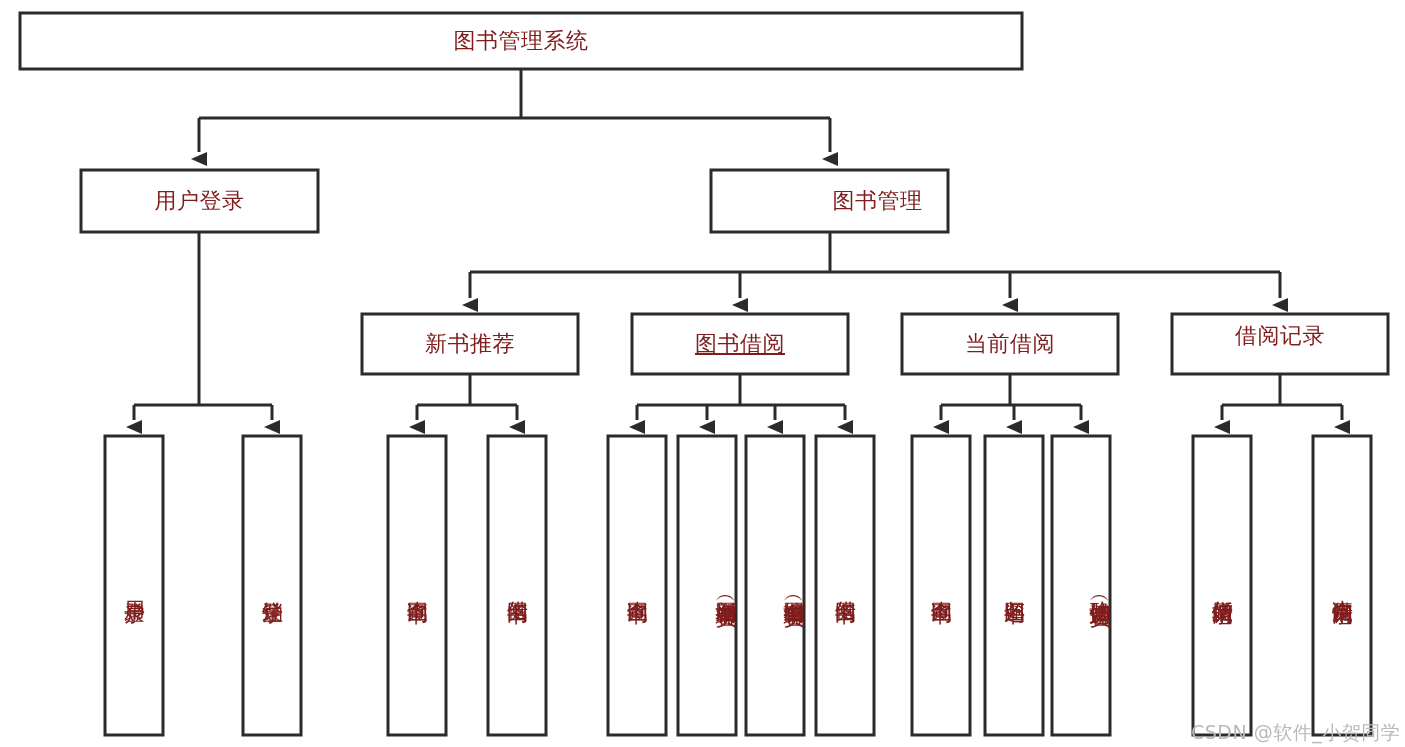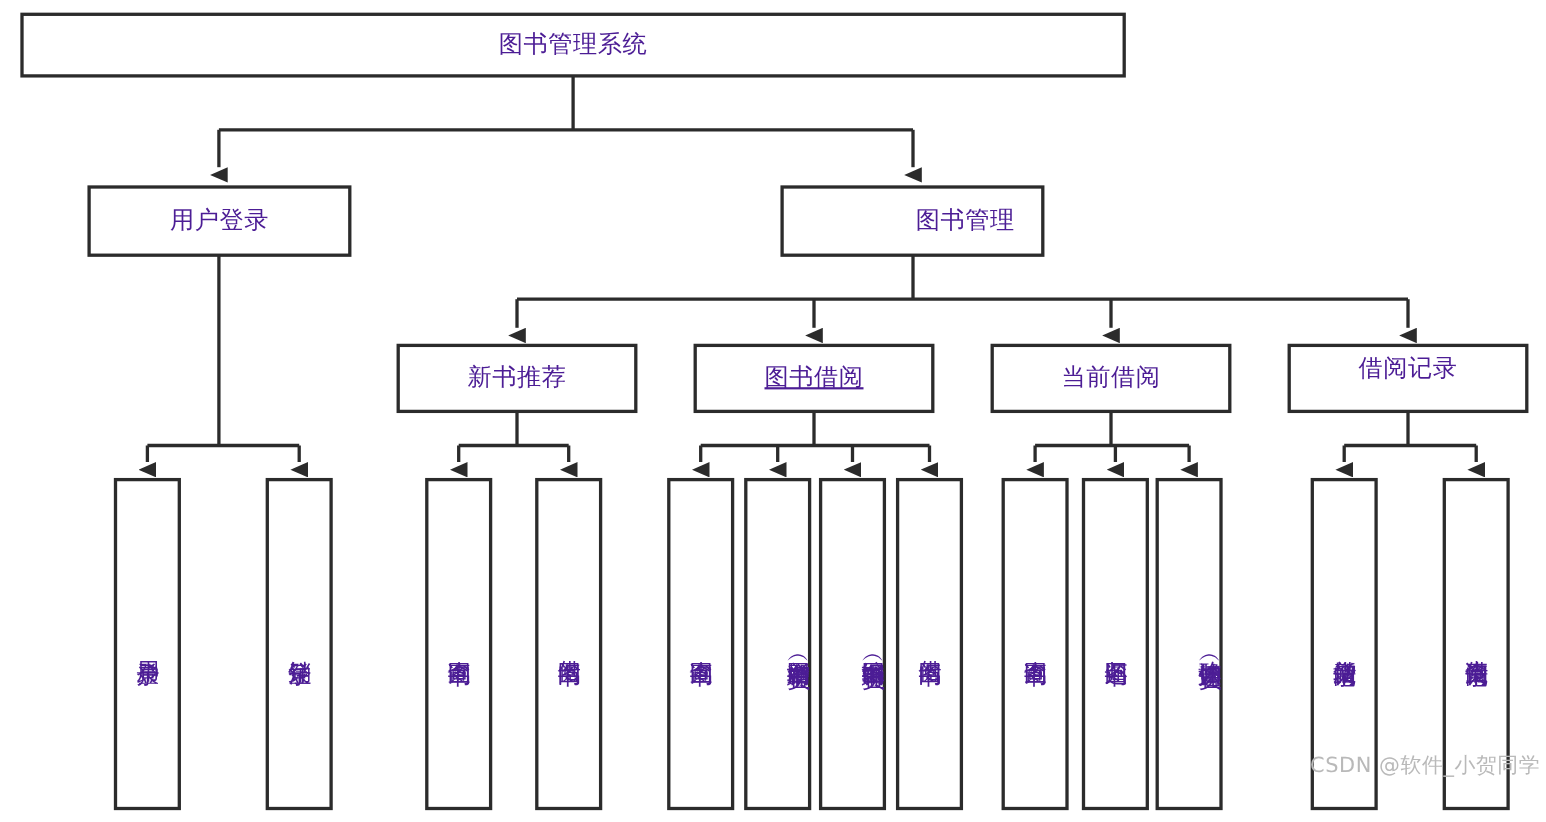--- a/index.html
+++ b/index.html
@@ -10,21 +10,21 @@
   }
   #stage{position:relative;width:1405px;height:747px;background:#fff;}
   svg.diagram{position:absolute;left:0;top:0;width:1405px;height:747px;display:block;}
   .box-rect{fill:#ffffff;stroke:#2b2b2b;stroke-width:3;}
   .conn{stroke:#2b2b2b;stroke-width:3;fill:none;stroke-linecap:butt;}
   .arrow-head{fill:#2b2b2b;}
   .node-label{
     position:absolute;
     display:flex;align-items:center;justify-content:center;
     font-size:22px;line-height:1.18;
-    color:#4c1d95;
+    color:#7f1d1d;
     letter-spacing:0.5px;
     pointer-events:none;
     text-align:center;
   }
   .node-label.vert{
     writing-mode:vertical-rl;
     text-orientation:upright;
     font-size:21px;
     letter-spacing:1px;
     line-height:1;
@@ -175,15 +175,15 @@
   <div class="node-label vert" style="left:1052px;top:436px;width:58px;height:299px;align-items:flex-start;padding-top:6px;box-sizing:border-box;">
     <span>确认归还（管理员）</span>
   </div>
   <div class="node-label vert" style="left:1193px;top:436px;width:58px;height:299px;">
     <span>新增借阅记录</span>
   </div>
   <div class="node-label vert" style="left:1313px;top:436px;width:58px;height:299px;">
     <span>查询借阅记录</span>
   </div>
 
-  <div class="watermark" style="left:1191px;top:683px;">CSDN @软件_小贺同学</div>
+  <div class="watermark" style="left:1191px;top:720px;">CSDN @软件_小贺同学</div>
 
 </div>
 
 </body></html>

